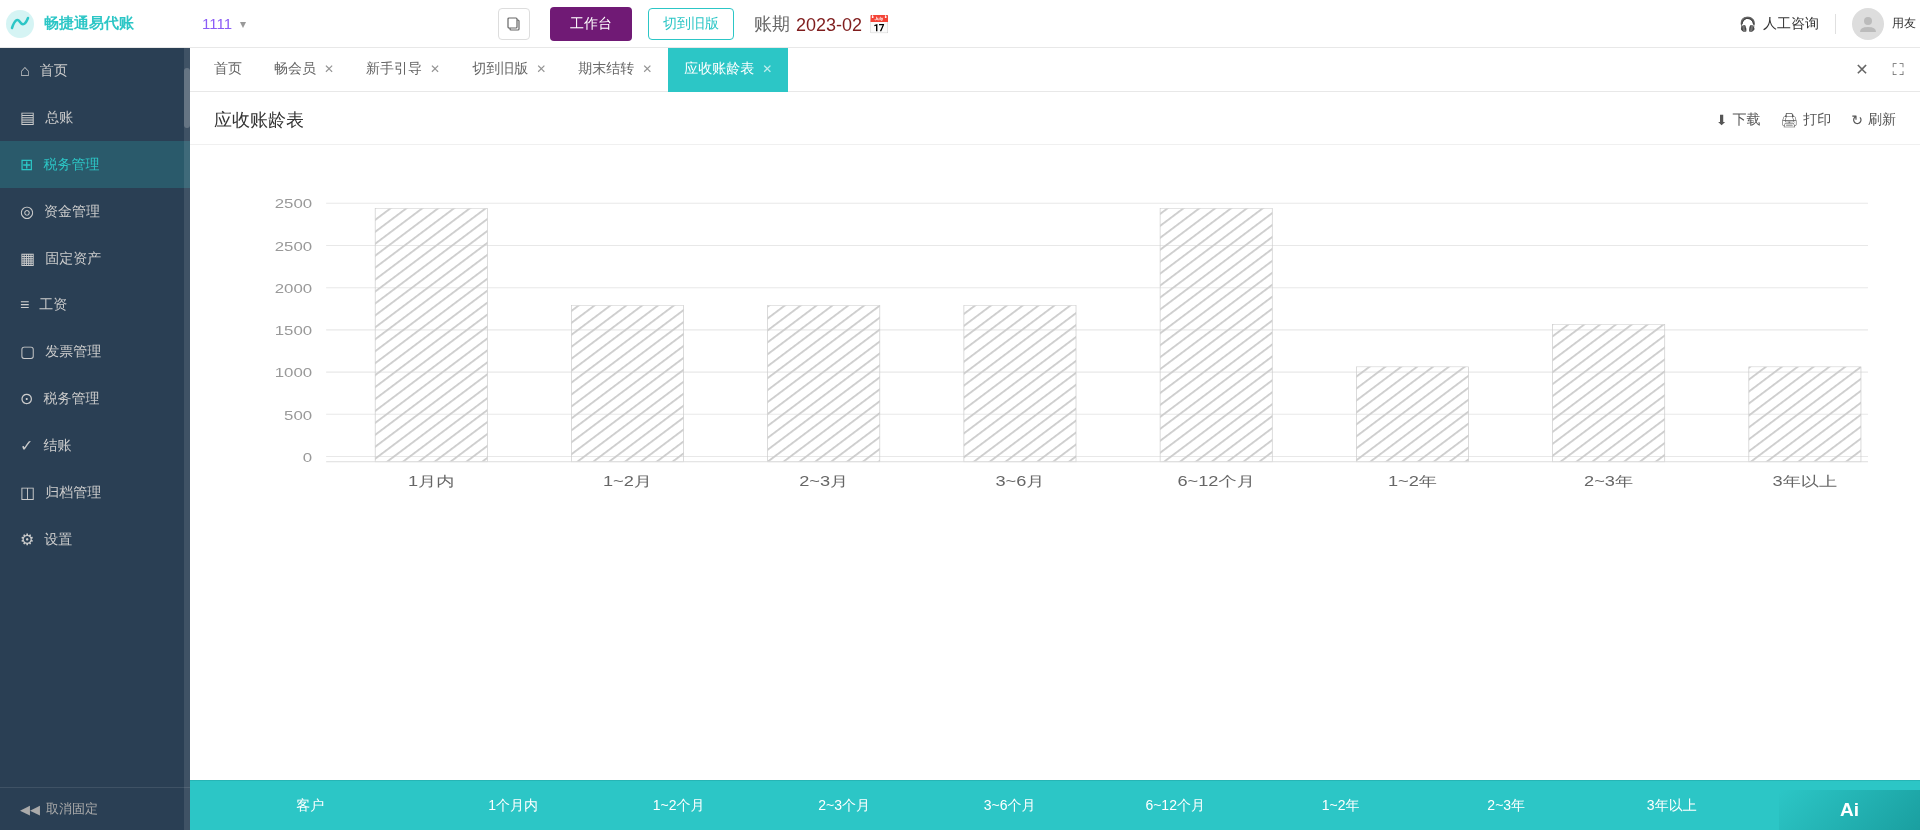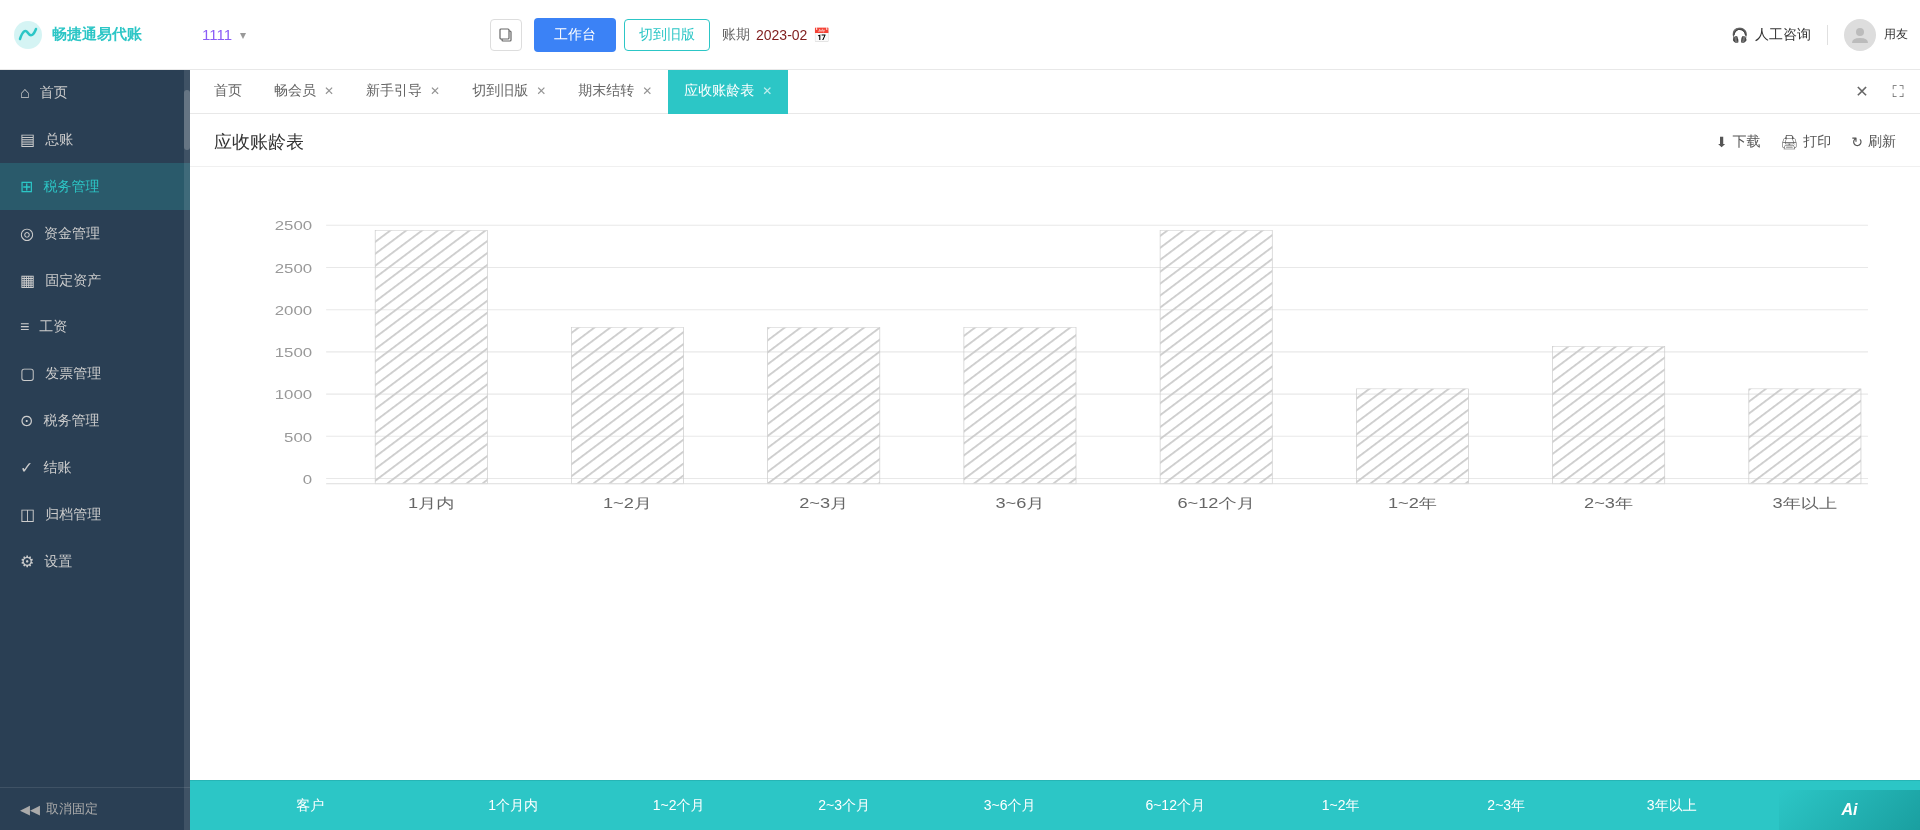--- a/index.html
+++ b/index.html
@@ -1,27 +1,28 @@
 <!DOCTYPE html>
 <html><head>
   <meta charset="utf-8">
   <style>
     * { margin: 0; padding: 0; box-sizing: border-box; }
     body { font-family: 'Microsoft YaHei', sans-serif; background: #f0f2f5; width: 1920px; height: 830px; overflow: hidden; display: flex; flex-direction: column; }
 
     
     .header {
-      height: 70px;
+      height: 48px;
       background: #fff;
       display: flex;
       align-items: center;
-      padding: 0 12px;
+      padding: 0 4px;
       border-bottom: 1px solid #e8e8e8;
       flex-shrink: 0;
       z-index: 10;
+      gap: 8px;
     }
     .logo-area {
       width: 190px;
       display: flex;
       align-items: center;
       gap: 8px;
       flex-shrink: 0;
     }
     .logo-icon {
       width: 32px;
@@ -54,45 +55,45 @@
       border-radius: 4px;
       display: flex;
       align-items: center;
       justify-content: center;
       margin-left: 8px;
       cursor: pointer;
       color: #666;
       background: #fff;
     }
     .workbench-btn {
-      background: #3b82f6;
+      background: #701a75;
       color: #fff;
       border: none;
       border-radius: 4px;
       padding: 8px 20px;
       font-size: 14px;
       cursor: pointer;
       margin-left: 12px;
     }
     .switch-btn {
       border: 1px solid #2cc6c6;
       color: #2cc6c6;
       background: #fff;
       border-radius: 4px;
       padding: 6px 14px;
       font-size: 14px;
       cursor: pointer;
       margin-left: 8px;
     }
     .period-area {
       display: flex;
-      align-items: center;
+      align-items: flex-end;
       gap: 6px;
       margin-left: 12px;
-      font-size: 14px;
+      font-size: 18px;
       color: #333;
     }
     .period-label { color: #666; }
     .period-value { color: #7f1d1d; font-weight: 500; }
     .period-icon { color: #2cc6c6; cursor: pointer; }
     .header-right {
       margin-left: auto;
       display: flex;
       align-items: center;
       gap: 16px;
@@ -316,23 +317,22 @@
       position: fixed;
       bottom: 0;
       right: 0;
       width: 141px;
       height: 40px;
       background: linear-gradient(135deg, #2cc6c6, #1a9fa0);
       display: flex;
       align-items: center;
       justify-content: center;
       color: #fff;
-      font-size: 16px;
+      font-size: 19px;
       font-weight: bold;
-      font-style: italic;
       cursor: pointer;
       border-radius: 4px 0 0 0;
     }
   </style>
 </head>
 <body>
 
 <div class="header">
   <div class="logo-area">
     <svg class="logo-icon" viewBox="0 0 32 32">

